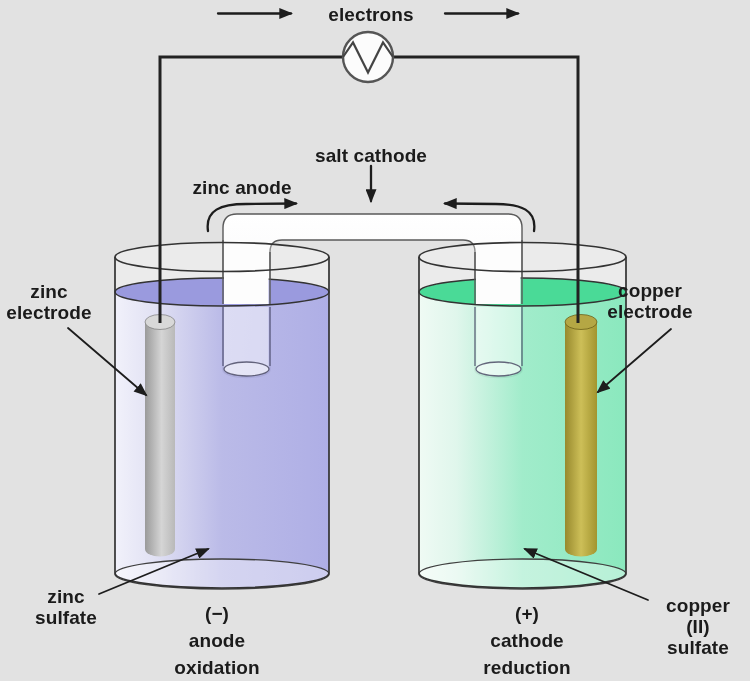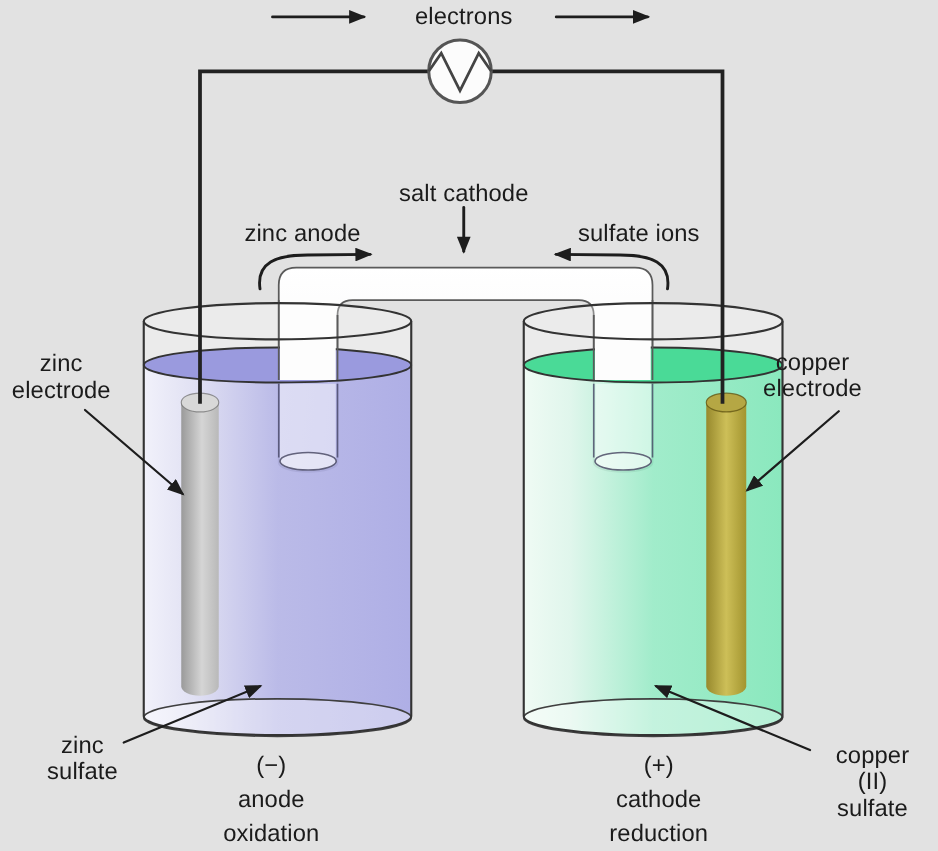--- a/index.html
+++ b/index.html
@@ -1,17 +1,17 @@
 <!DOCTYPE html>
 <html style="--background: #e2e2e2; --wire: #222222; --zinc-solution: #b2b2e0; --zinc-solution-surface: #9a9ade; --copper-solution: #98e8c2; --copper-solution-surface: #4ada97; --zinc-electrode-color: #bdbdbd; --copper-electrode-color: #b3a542; --salt-bridge-fill: #ffffff;"><head>
 <meta charset="utf-8">
 <style>
   html,body{margin:0;padding:0;}
   body{background:var(--background,#e2e2e2);width:750px;height:681px;overflow:hidden;}
-  .stage{position:relative;width:750px;height:681px;font-family:"Liberation Sans",sans-serif;}
+  .stage{position:relative;width:750px;height:681px;font-family:"Liberation Sans",sans-serif;font-weight:bold;}
   .stage svg{position:absolute;left:0;top:0;}
   .lbl{
     position:absolute;
     transform:translate(-50%,-50%);
     font-size:19px;
     line-height:21px;
     color:#1b1b1b;
     text-align:center;
     white-space:pre-line;
     letter-spacing:.1px;
@@ -119,21 +119,20 @@
     <path d="M 68 328 L 146 395" stroke-width="1.8" marker-end="url(#ah)"></path>
     <path d="M 671 329 L 598 392" stroke-width="1.8" marker-end="url(#ah)"></path>
     <path d="M 99 594 L 208 549" stroke-width="1.8" marker-end="url(#ah)"></path>
     <path d="M 648 600 L 525 549" stroke-width="1.8" marker-end="url(#ah)"></path>
   </g>
 </svg>
 
 <div class="lbl" style="left:371px;top:14px;">electrons</div>
 <div class="lbl" style="left:371px;top:155px;">salt cathode</div>
 <div class="lbl" style="left:242px;top:187px;">zinc anode</div>
-<div class="lbl" style="left:511px;top:187px;">sulfate ions</div>
 <div class="lbl" style="left:49px;top:302px;">zinc
 electrode</div>
 <div class="lbl" style="left:650px;top:301px;">copper
 electrode</div>
 <div class="lbl" style="left:66px;top:607px;">zinc
 sulfate</div>
 <div class="lbl" style="left:698px;top:626px;">copper (II)
 sulfate</div>
 <div class="lbl tall" style="left:217px;top:640px;">(−)
 anode

